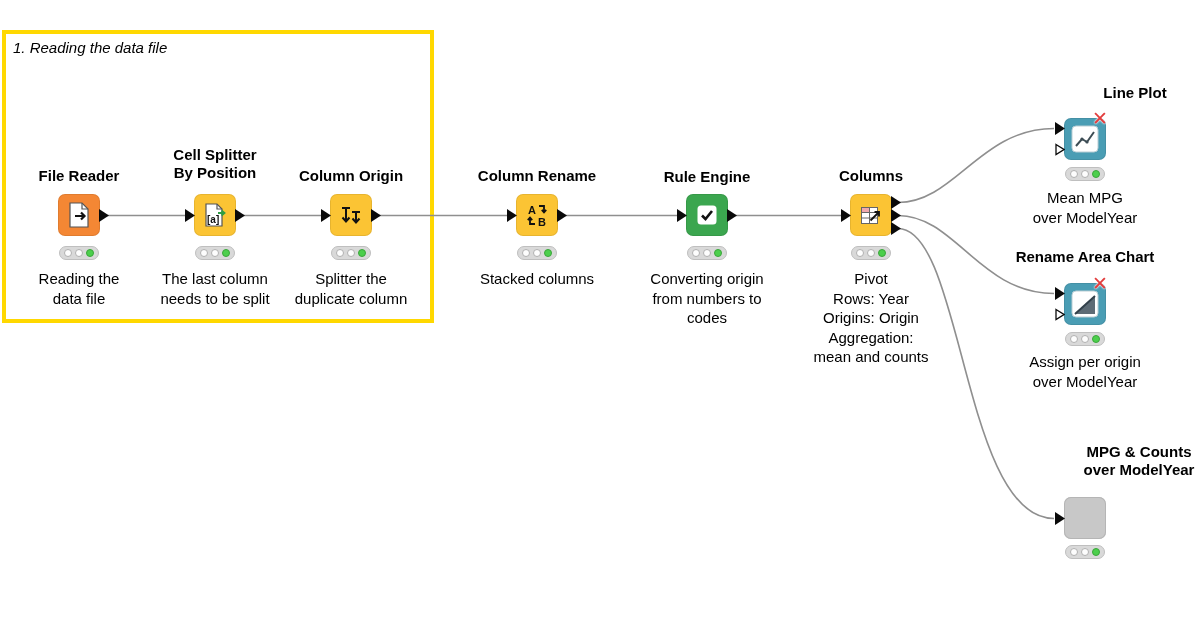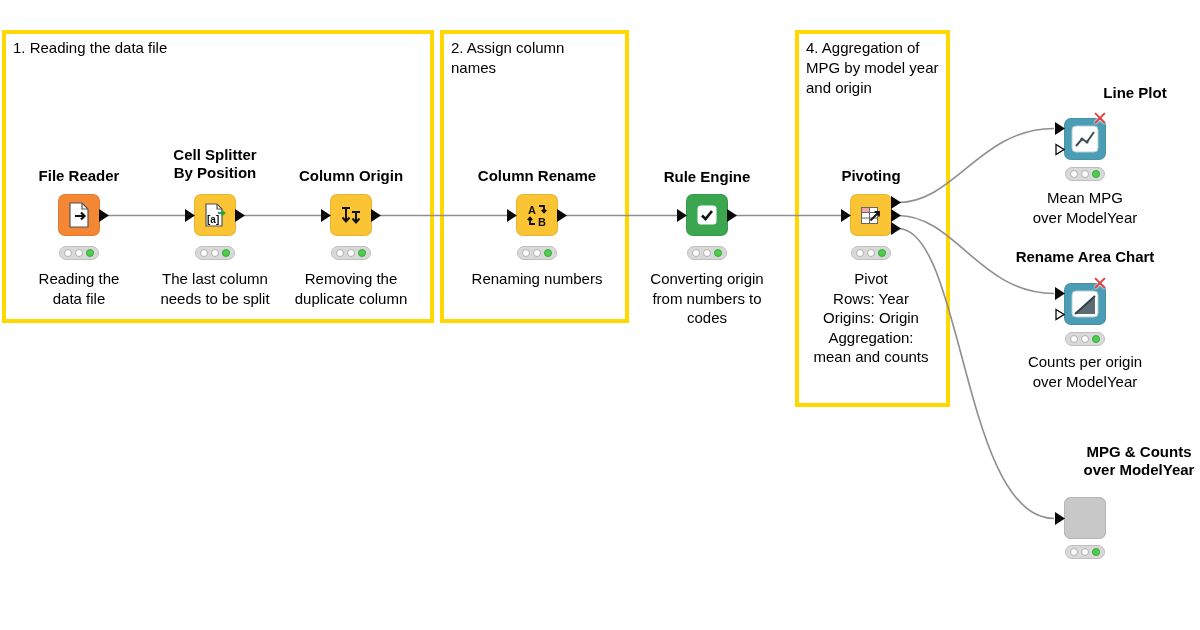--- a/index.html
+++ b/index.html
@@ -1,20 +1,20 @@
 <!DOCTYPE html>
 <html style="--annotation-border: #FFD800; --reader-orange: #F48734; --manipulator-yellow: #FBC434; --rule-green: #3BA64F; --view-teal: #4A9DB4; --inactive-gray: #C8C8C8; --status-green: #4CCF4C; --error-red: #E23D3D; --wire-gray: #8F8F8F;"><head>
 <meta charset="utf-8">
 <style>
   * { margin:0; padding:0; box-sizing:border-box; }
   html,body { background:#fff; }
   body { font-family:"Liberation Sans","DejaVu Sans",sans-serif; color:#000; }
   #canvas { position:relative; width:1200px; height:630px; background:#fff; overflow:hidden; }
 
-  .ann { position:absolute; border:4px solid var(--annotation-border,#FFD800); background:#fff; z-index:1; }
+  .ann { position:absolute; border:4px solid var(--annotation-border,#FFD800); background:#fff; z-index:1;font-style:italic; }
   .ann-title { font-size:15px; line-height:1.32; padding:4px 7px; white-space:pre-line; }
 
   .wires { position:absolute; left:0; top:0; z-index:2; }
 
   .node-title { position:absolute; z-index:3; font-size:15px; font-weight:bold; text-align:center;
                 white-space:pre-line; line-height:1.22; }
   .node-desc  { position:absolute; z-index:3; font-size:15px; text-align:center;
                 white-space:pre-line; line-height:1.3; }
 
   .icon { position:absolute; z-index:3; width:42px; height:42px; border-radius:7px;
@@ -37,29 +37,20 @@
   .err { position:absolute; z-index:5; font-size:19px; font-weight:bold;
          color:var(--error-red,#E23D3D); text-shadow:0 0 2px #fff, 0 0 2px #fff; }
 </style>
 </head>
 <body>
 
 <div id="canvas">
 
   <div class="ann" style="left:2px;top:30px;width:432px;height:293px">
     <div class="ann-title">1. Reading the data file</div>
-  </div>
-  <div class="ann" style="left:440px;top:30px;width:189px;height:293px">
-    <div class="ann-title">2. Assign column
-names</div>
-  </div>
-  <div class="ann" style="left:795px;top:30px;width:155px;height:377px">
-    <div class="ann-title">4. Aggregation of
-MPG by model year
-and origin</div>
   </div>
 
   <svg class="wires" width="1200" height="630">
     <g fill="none" stroke="#8F8F8F" stroke-width="1.6">
       <path d="M105 215.5 H187"></path>
       <path d="M241 215.5 H323"></path>
       <path d="M377 215.5 H509"></path>
       <path d="M563 215.5 H679"></path>
       <path d="M733 215.5 H843"></path>
       <path d="M898 202.5 C955 202.5 980 128.5 1054 128.5"></path>
@@ -137,21 +128,21 @@
     <div class="port" style="left:371px;top:209px">
       <svg width="10" height="13">
           <path d="M0 0 L10 6.5 L0 13 Z" fill="#0a0a0a"></path>
         </svg>
     </div>
     <div class="lights" style="left:331px;top:246px">
       <span class="dot"></span>
         <span class="dot"></span>
         <span class="dot on"></span>
     </div>
-    <div class="node-desc" style="left:266px;top:269px;width:170px">Removing the
+    <div class="node-desc" style="left:266px;top:269px;width:170px">Splitter the
 duplicate column</div>
   </div>
 
   <div>
     <div class="node-title" style="left:447px;top:167px;width:180px">Column Rename</div>
     <div class="icon manip" style="left:516px;top:194px">
       <svg width="26" height="26" viewBox="0 0 26 26">
         <text x="4" y="12" font-size="11" font-weight="bold" fill="#111">A</text>
         <path d="M15 4 h5 v6 M17.8 7.8 L20 10.4 L22.2 7.8" fill="none" stroke="#111" stroke-width="1.8"></path>
         <text x="14" y="24" font-size="11" font-weight="bold" fill="#111">B</text>
@@ -166,21 +157,21 @@
     <div class="port" style="left:557px;top:209px">
       <svg width="10" height="13">
           <path d="M0 0 L10 6.5 L0 13 Z" fill="#0a0a0a"></path>
         </svg>
     </div>
     <div class="lights" style="left:517px;top:246px">
       <span class="dot"></span>
         <span class="dot"></span>
         <span class="dot on"></span>
     </div>
-    <div class="node-desc" style="left:452px;top:269px;width:170px">Renaming numbers</div>
+    <div class="node-desc" style="left:452px;top:269px;width:170px">Stacked columns</div>
   </div>
 
   <div>
     <div class="node-title" style="left:617px;top:168px;width:180px">Rule Engine</div>
     <div class="icon rule" style="left:686px;top:194px">
       <svg width="26" height="26" viewBox="0 0 26 26">
         <rect x="3.5" y="3.5" width="19" height="19" rx="3.5" fill="#fff"></rect>
         <path d="M8 13.5 L11.5 17 L18 9" fill="none" stroke="#111" stroke-width="2.6"></path>
       </svg>
     </div>
@@ -198,21 +189,21 @@
       <span class="dot"></span>
         <span class="dot"></span>
         <span class="dot on"></span>
     </div>
     <div class="node-desc" style="left:622px;top:269px;width:170px">Converting origin
 from numbers to
 codes</div>
   </div>
 
   <div>
-    <div class="node-title" style="left:781px;top:167px;width:180px">Pivoting</div>
+    <div class="node-title" style="left:781px;top:167px;width:180px">Columns</div>
     <div class="icon manip" style="left:850px;top:194px">
       <svg width="26" height="26" viewBox="0 0 26 26">
         <rect x="3.5" y="5.5" width="16" height="16" fill="#fff" stroke="#666"></rect>
         <rect x="3.5" y="5.5" width="8" height="5" fill="#f0a8ad" stroke="#666"></rect>
         <path d="M11.5 5.5 v16 M3.5 10.5 h16 M3.5 16 h16" stroke="#666" stroke-width="1" fill="none"></path>
         <path d="M12.5 18.5 L21 10 M16.5 10 H21 V14.5" fill="none" stroke="#111" stroke-width="1.8"></path>
       </svg>
     </div>
     <div class="port" style="left:841px;top:209px">
       <svg width="10" height="13">
@@ -294,21 +285,21 @@
     <div class="port" style="left:1055px;top:308px">
       <svg width="10" height="13">
           <path d="M1 1.5 L9 6.5 L1 11.5 Z" fill="#fff" stroke="#0a0a0a" stroke-width="1.3"></path>
         </svg>
     </div>
     <div class="lights" style="left:1065px;top:332px">
       <span class="dot"></span>
         <span class="dot"></span>
         <span class="dot on"></span>
     </div>
-    <div class="node-desc" style="left:1000px;top:352px;width:170px">Counts per origin
+    <div class="node-desc" style="left:1000px;top:352px;width:170px">Assign per origin
 over ModelYear</div>
   </div>
 
   <div>
     <div class="node-title" style="left:1049px;top:443px;width:180px">MPG &amp; Counts
 over ModelYear</div>
     <div class="icon gray" style="left:1064px;top:497px"></div>
     <div class="port" style="left:1055px;top:512px">
       <svg width="10" height="13">
           <path d="M0 0 L10 6.5 L0 13 Z" fill="#0a0a0a"></path>

